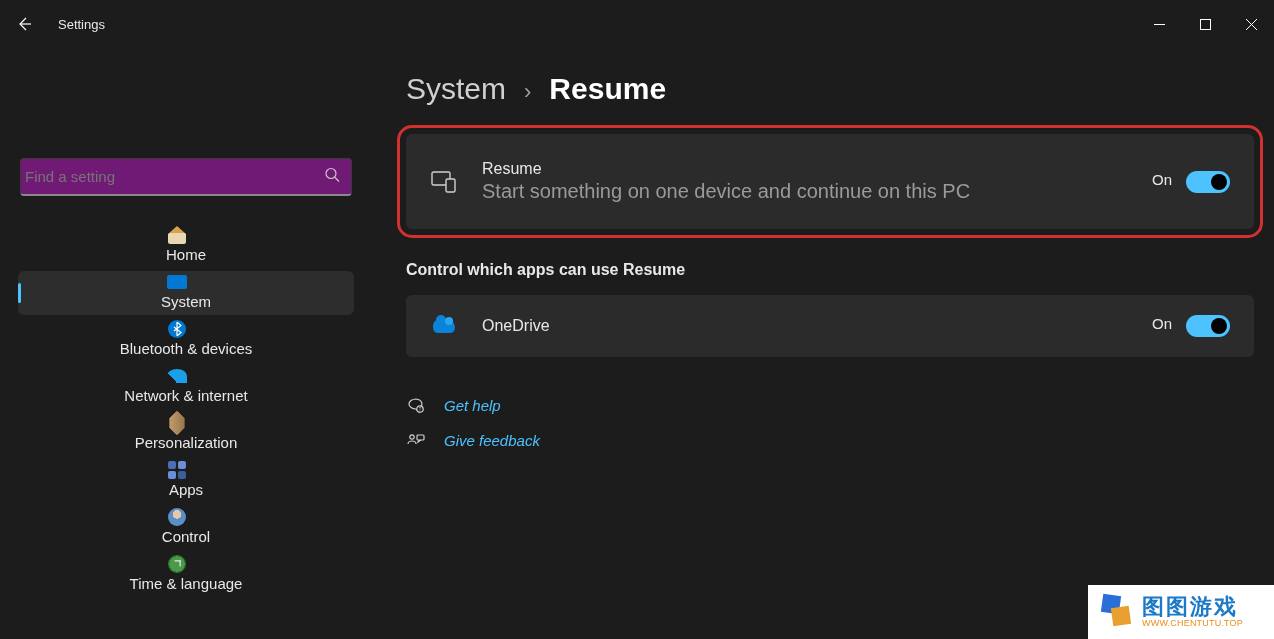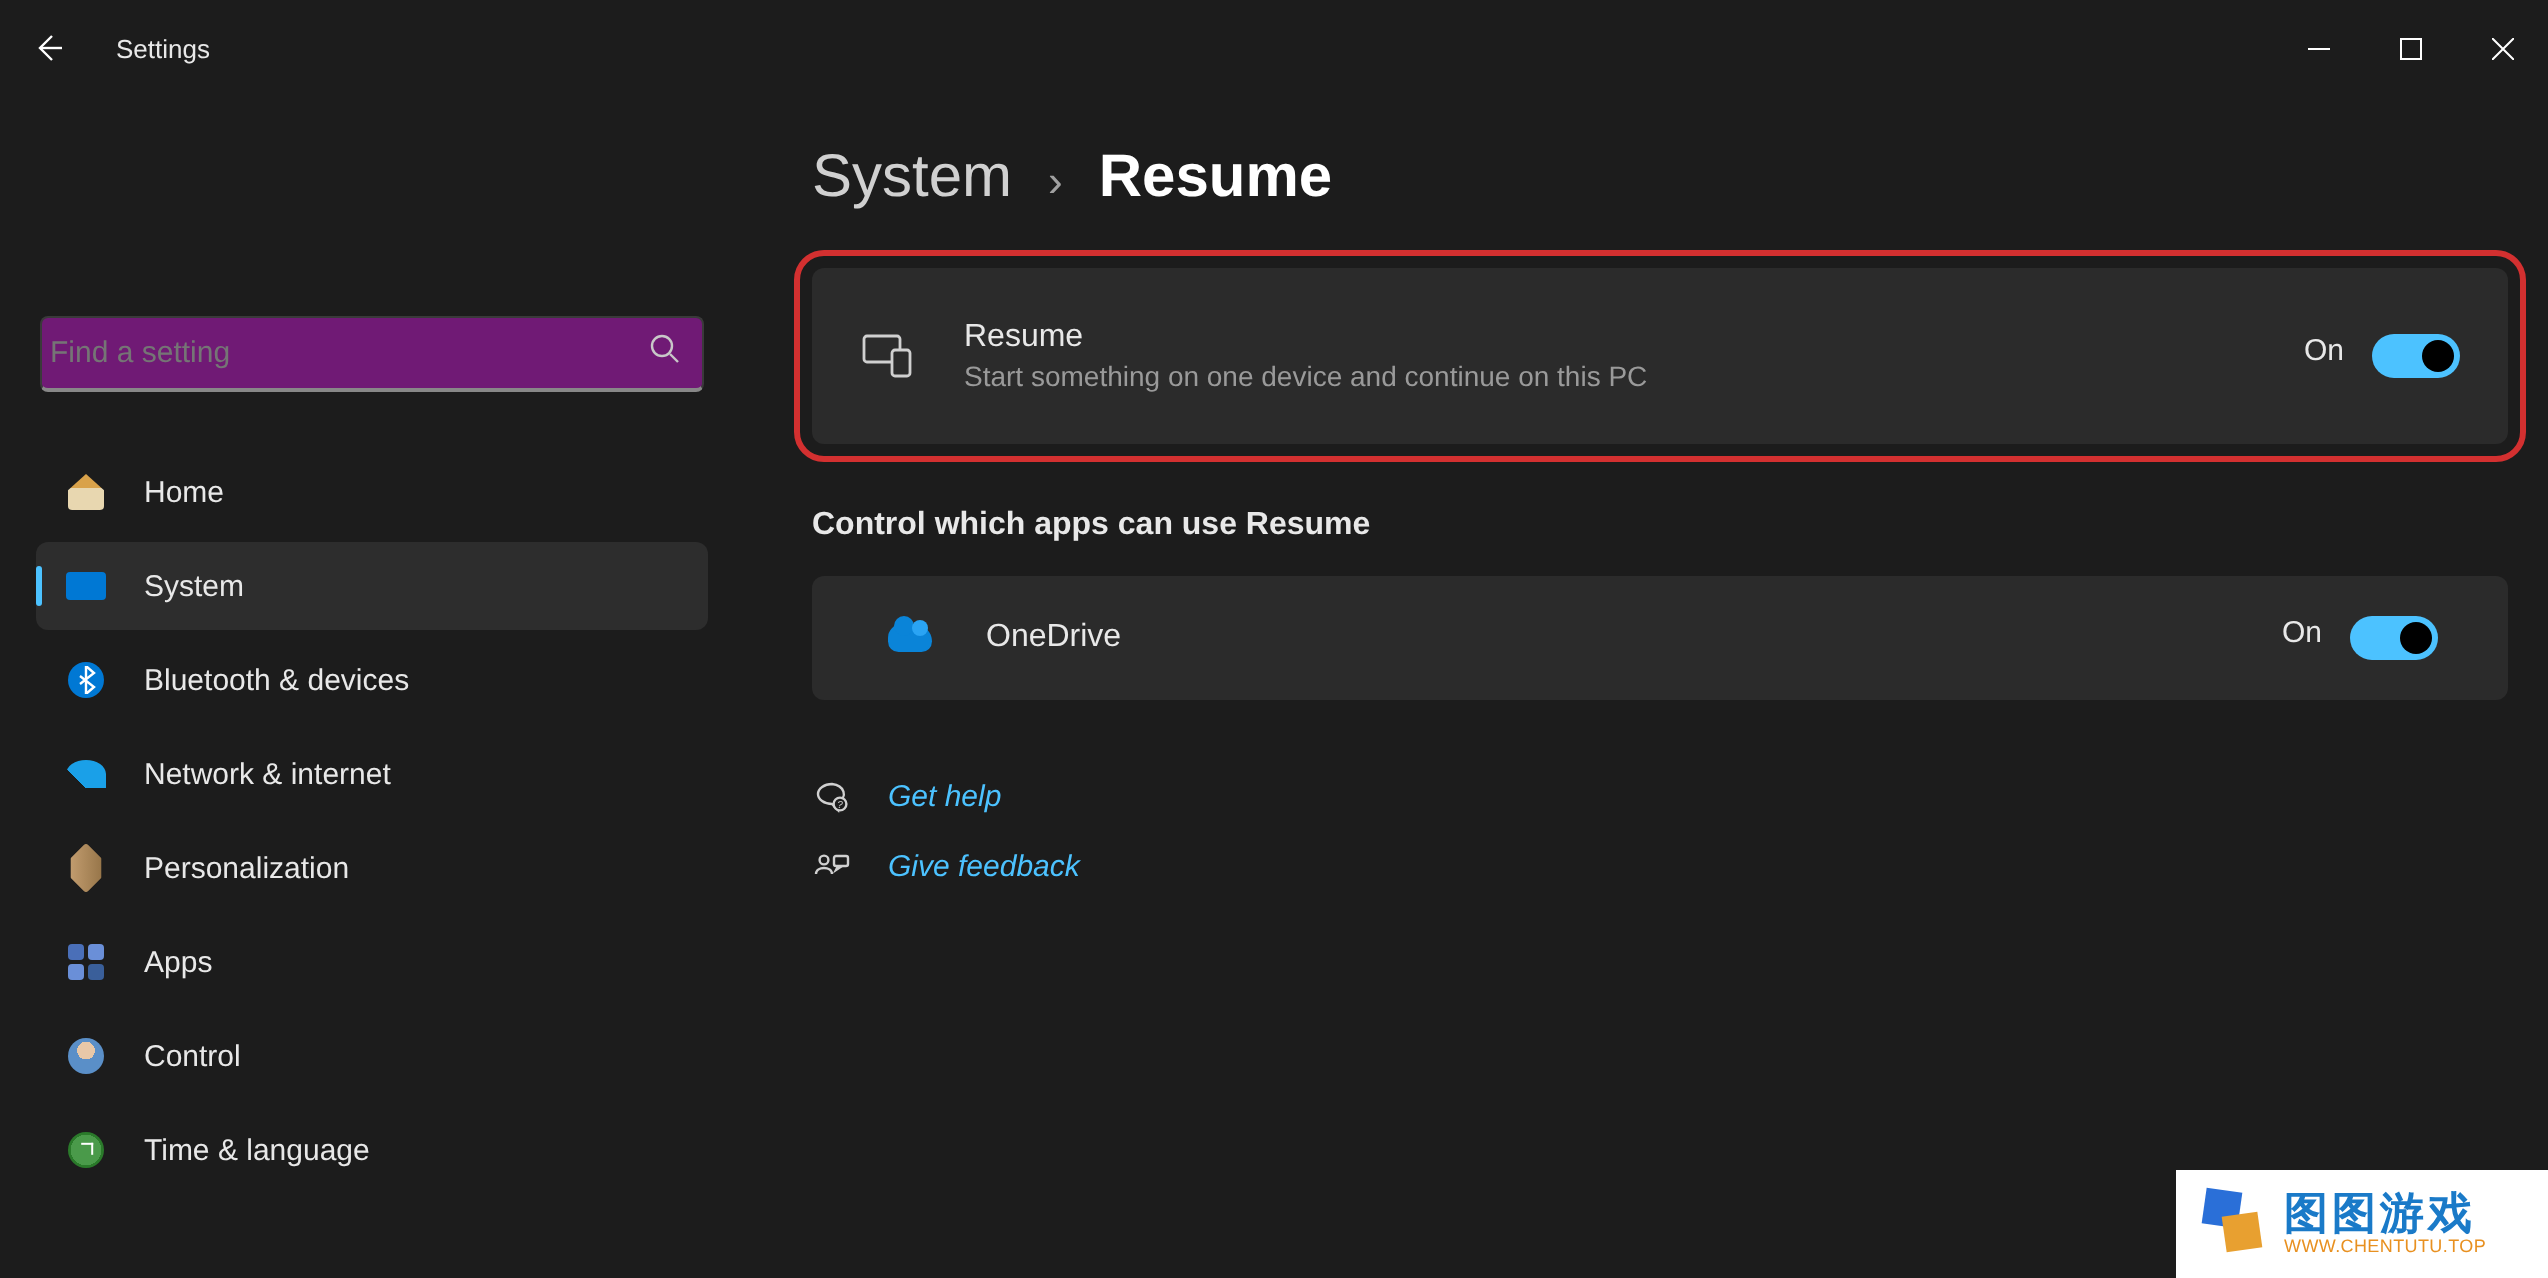--- a/index.html
+++ b/index.html
@@ -78,20 +78,21 @@
   height: 44px;
   display: flex;
   align-items: center;
   padding: 0 14px;
   border-radius: 6px;
   margin: 3px 6px;
   cursor: pointer;
   font-size: 15px;
   color: #e8e8e8;
   position: relative;
+  flex-direction: column;
 }
 .nav-item.active {
   background: #2d2d2d;
 }
 .nav-item.active::before {
   content: "";
   position: absolute;
   left: 0; top: 12px; bottom: 12px;
   width: 3px;
   background: #4cc2ff;
@@ -138,38 +139,38 @@
   font-weight: 400;
   color: #d0d0d0;
   cursor: pointer;
 }
 .bc-sep { font-size: 22px; color: #a0a0a0; }
 .bc-current { font-size: 30px; font-weight: 600; color: #fff; }
 
 .card {
   background: #2b2b2b;
   border-radius: 6px;
-  padding: 20px 35px;
+  padding: 20px 24px;
   display: flex;
   align-items: center;
 }
 .card.highlight {
   outline: 3px solid #d33030;
   outline-offset: 6px;
   padding: 26px 24px;
 }
 .card-icon {
   width: 28px;
   margin-right: 24px;
   color: #d0d0d0;
   display:flex;align-items:center;justify-content:center;
 }
 .card-body { flex: 1; }
 .card-title { font-size: 16px; color: #e8e8e8; }
-.card-sub { font-size: 14px; color: #9a9a9a; margin-top: 2px; }
+.card-sub { font-size: 20px; color: #9a9a9a; margin-top: 2px; }
 .toggle-wrap { display: flex; align-items: flex-start; gap: 14px; }
 .toggle-label { font-size: 15px; color: #e8e8e8; }
 .toggle {
   width: 44px; height: 22px;
   background: #4cc2ff;
   border-radius: 11px;
   position: relative;
   cursor: pointer;
 }
 .toggle::after {

